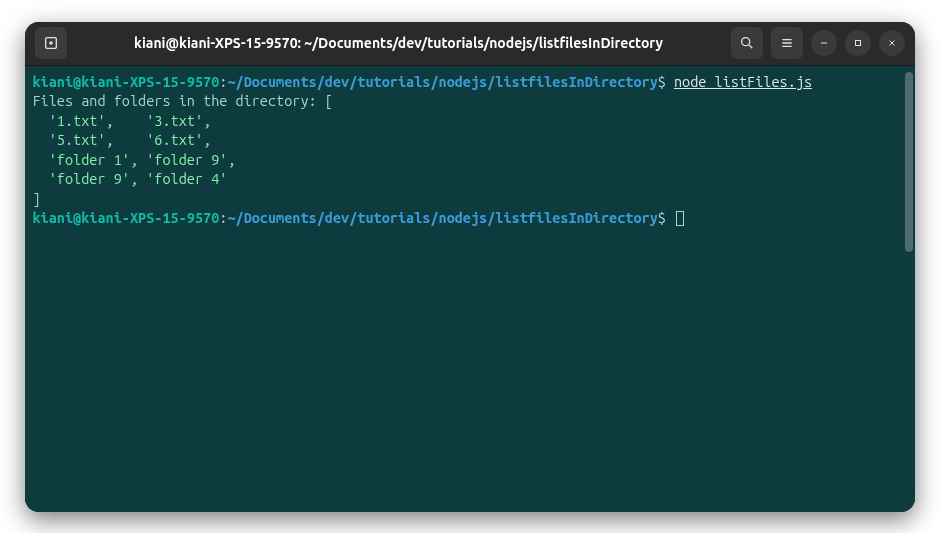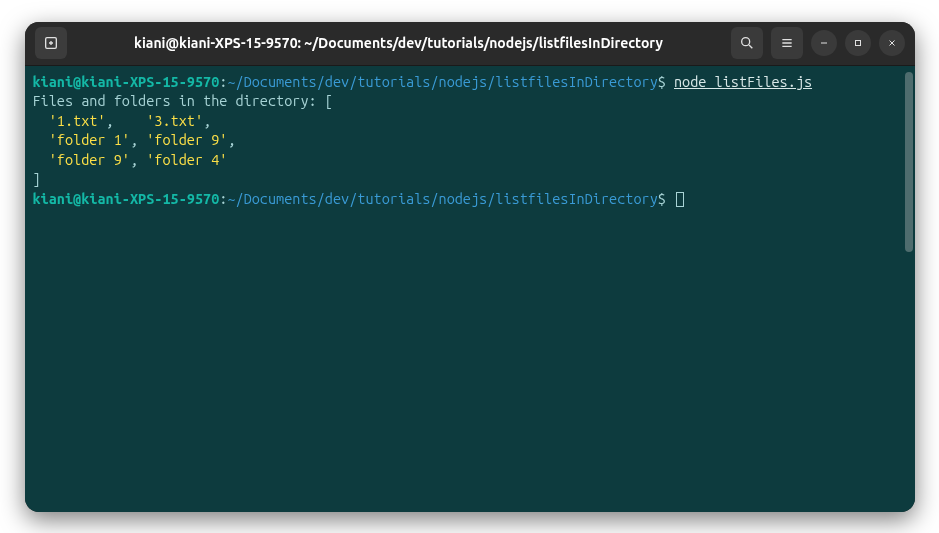--- a/index.html
+++ b/index.html
@@ -72,25 +72,25 @@
       background: #0d3b3e;
       padding: 6px 8px;
       font-size: 14.5px;
       line-height: 1.35;
       color: #a8d4d6;
       overflow: hidden;
       position: relative;
     }
     .line { white-space: pre; }
     .user-host { color: #14b8a6; font-weight: bold; }
-    .path { color: #3a9bd6; font-weight: normal; }
+    .path { color: #3a9bd6; font-weight: bold; }
     .prompt-sym { color: #a8d4d6; }
     .cmd { color: #d8e8e8; text-decoration: underline; }
     .output { color: #a8d4d6; }
-    .str { color: #fde047; }
+    .str { color: #86efac; }
     .cursor {
       display: inline-block;
       width: 8px;
       height: 15px;
       border: 1px solid #a8d4d6;
       vertical-align: text-bottom;
       margin-left: 2px;
     }
     .scrollbar {
       position: absolute;
@@ -145,19 +145,20 @@
             <line x1="17" y1="7" x2="7" y2="17"></line>
           </svg>
       </div>
     </div>
   </div>
 
   <div class="terminal-body">
     <div class="line"><span class="user-host">kiani@kiani-XPS-15-9570</span><span class="prompt-sym">:</span><span class="path">~/Documents/dev/tutorials/nodejs/listfilesInDirectory</span><span class="prompt-sym">$</span> <span class="cmd">node listFiles.js</span></div>
     <div class="line output">Files and folders in the directory: [</div>
     <div class="line output"><span>  </span><span class="str">'1.txt'</span><span>,    </span><span class="str">'3.txt'</span><span>,</span></div>
+    <div class="line output"><span>  </span><span class="str">'5.txt'</span><span>,    </span><span class="str">'6.txt'</span><span>,</span></div>
     <div class="line output"><span>  </span><span class="str">'folder 1'</span><span>, </span><span class="str">'folder 9'</span><span>,</span></div>
     <div class="line output"><span>  </span><span class="str">'folder 9'</span><span>, </span><span class="str">'folder 4'</span><span></span></div>
     <div class="line output">]</div>
     <div class="line"><span class="user-host">kiani@kiani-XPS-15-9570</span><span class="prompt-sym">:</span><span class="path">~/Documents/dev/tutorials/nodejs/listfilesInDirectory</span><span class="prompt-sym">$</span> <span class="cursor"></span></div>
     <div class="scrollbar"></div>
   </div>
 </div>
 
 </body></html>

